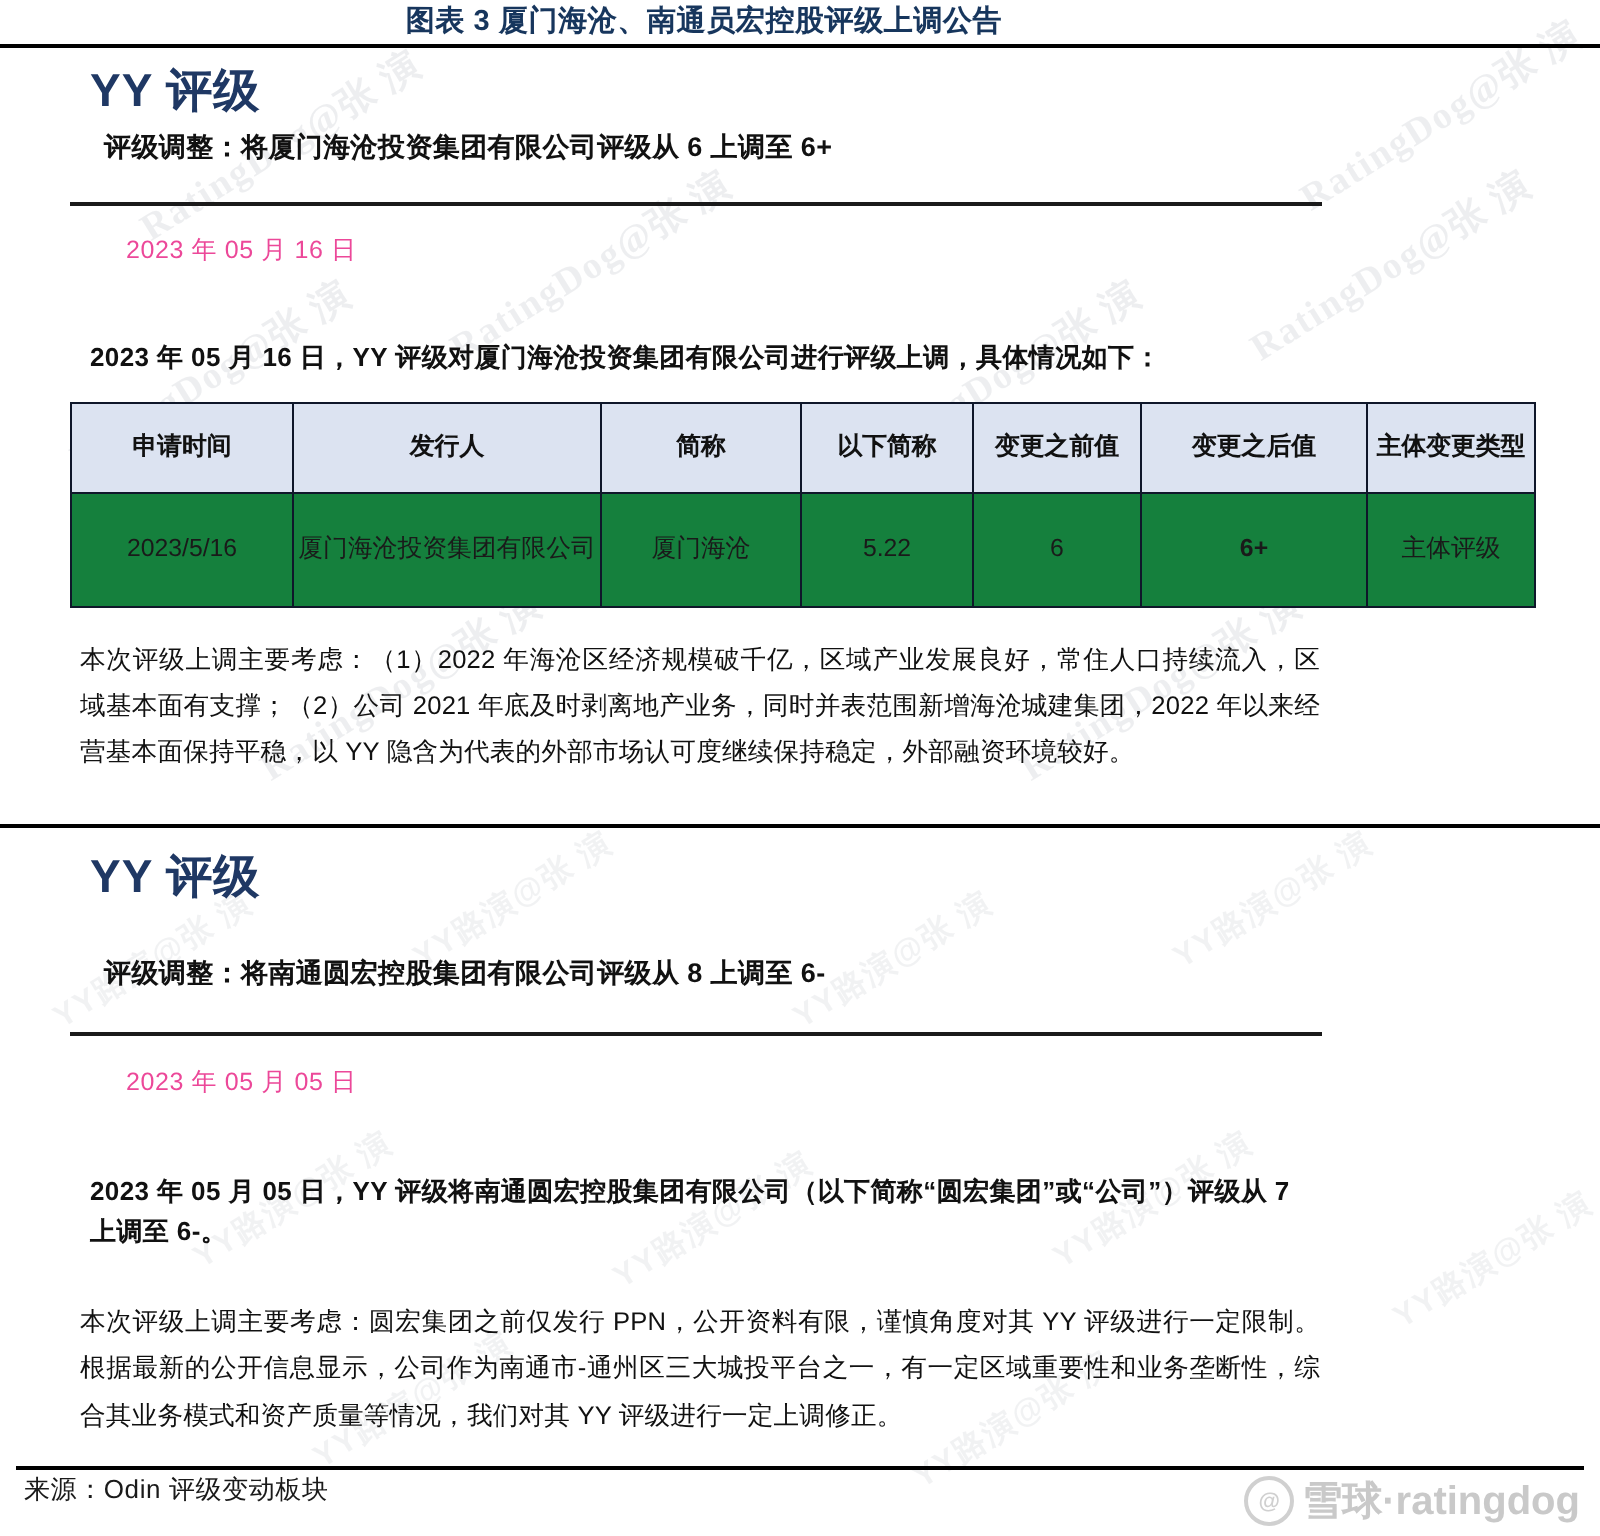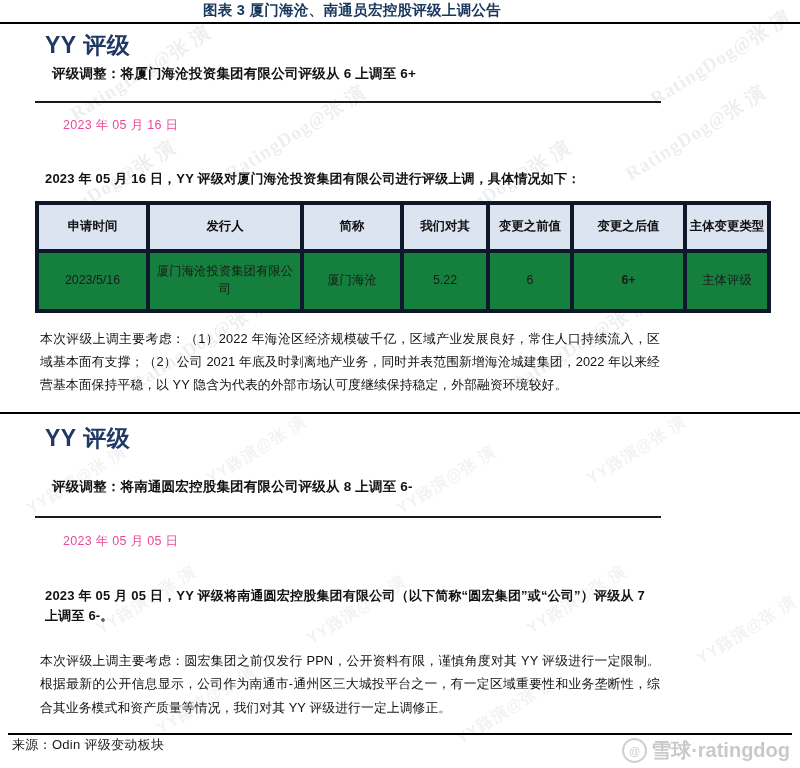--- a/index.html
+++ b/index.html
@@ -118,21 +118,21 @@
 
   
   table.rating-table {
     border-collapse: collapse;
     margin-left: 35px;
     width: 732px;
     table-layout: fixed;
   }
   table.rating-table th,
   table.rating-table td {
-    border: 4px solid #0f172a;
+    border: 1px solid #0f172a;
     text-align: center;
     vertical-align: middle;
     font-size: 12.4px;
     padding: 3px 2px;
     line-height: 1.45;
   }
   table.rating-table th {
     background: #dce3f1;
     font-weight: bold;
     color: #111111;
@@ -235,21 +235,21 @@
         <col style="width:86px">
           <col style="width:84px">
           <col style="width:113px">
           <col style="width:84px">
       </colgroup>
       <thead>
         <tr>
           <th>申请时间</th>
           <th>发行人</th>
           <th>简称</th>
-          <th>我们对其</th>
+          <th>以下简称</th>
           <th>变更之前值</th>
           <th>变更之后值</th>
           <th>主体变更类型</th>
         </tr>
       </thead>
       <tbody>
         <tr>
           <td>2023/5/16</td>
           <td>厦门海沧投资集团有限公司</td>
           <td>厦门海沧</td>

